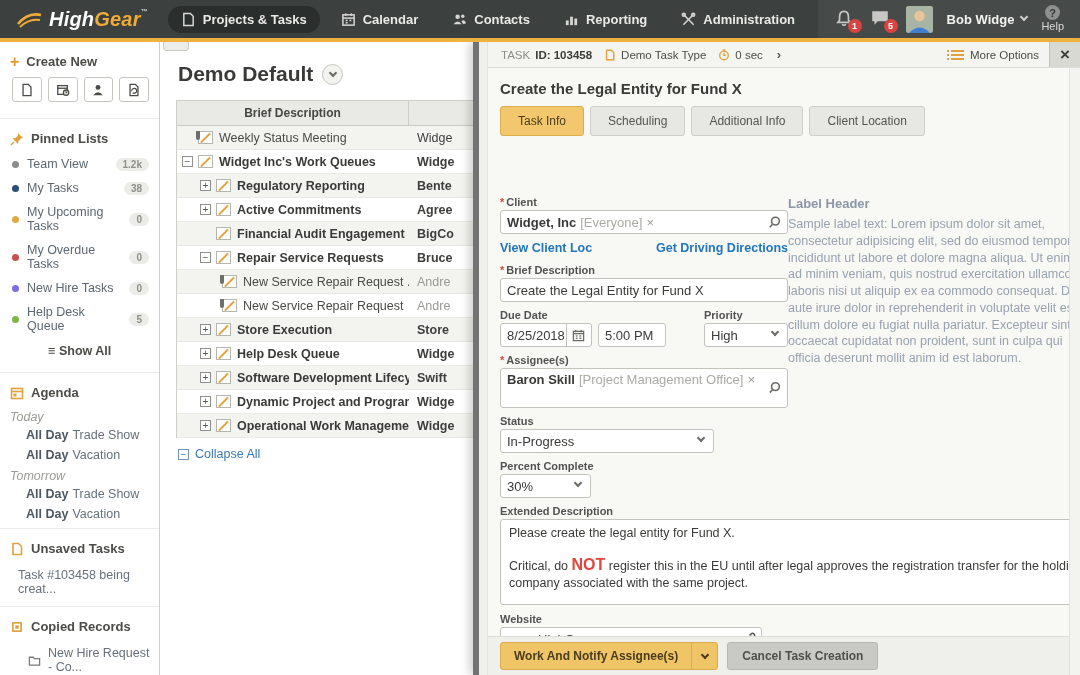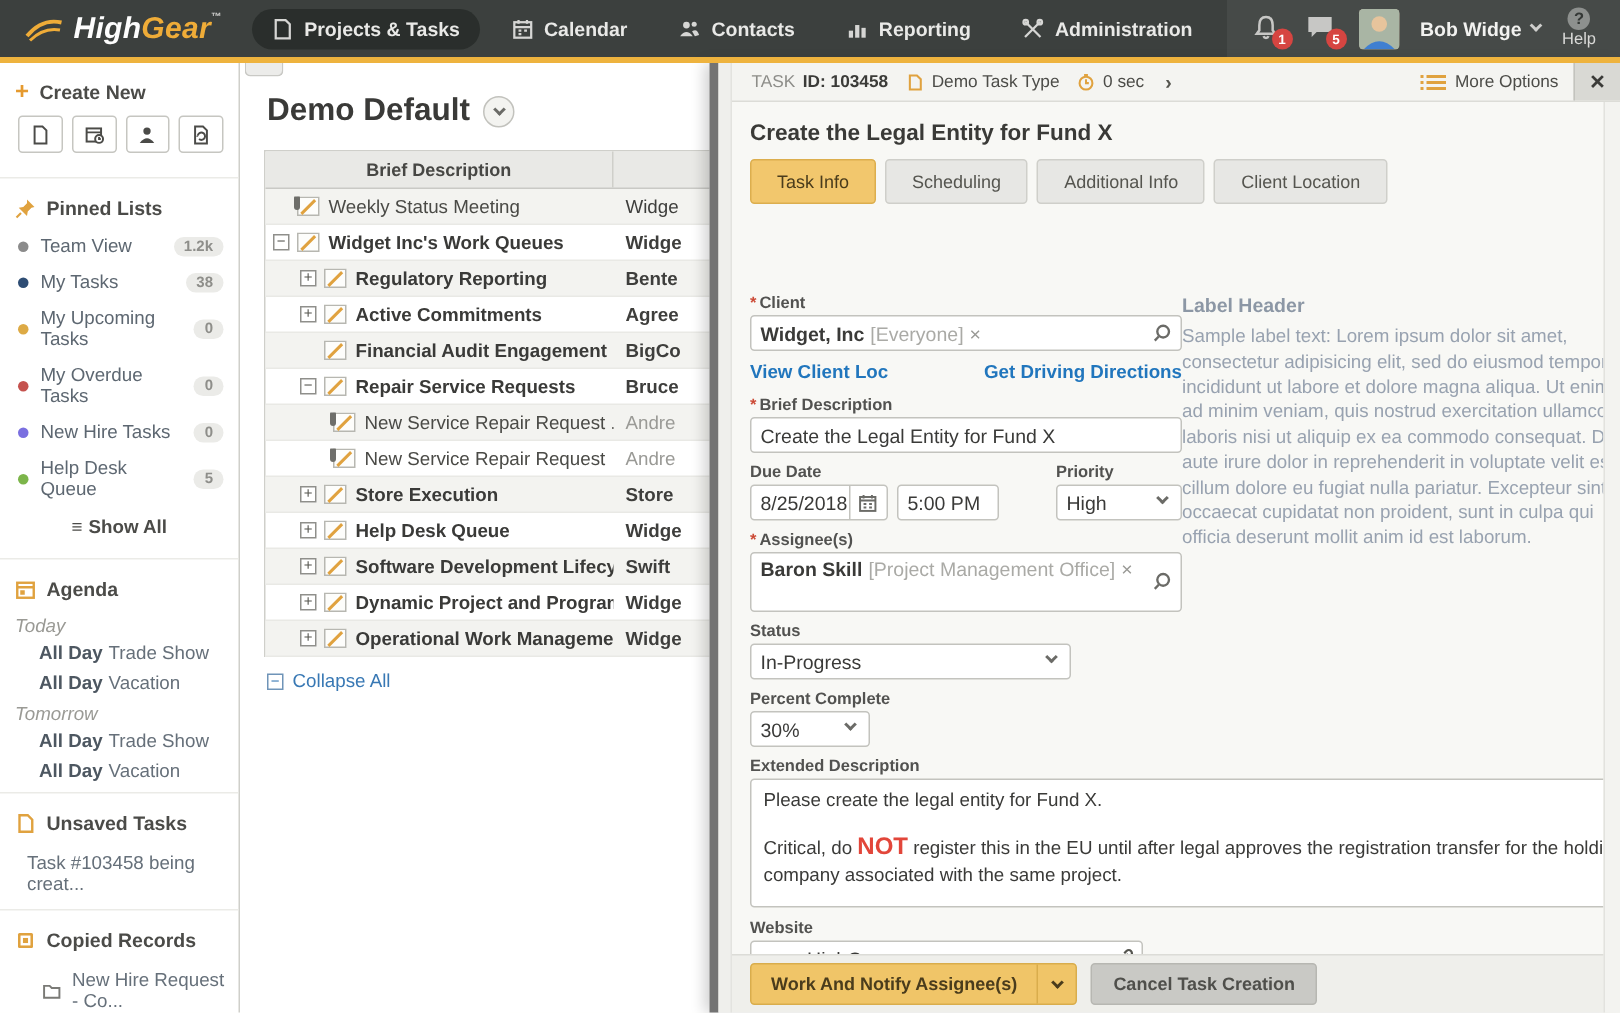--- a/index.html
+++ b/index.html
@@ -613,21 +613,21 @@
               <line x1="4.8" y1="9.5" x2="2" y2="12.5"></line>
             </svg>
           </span>
       </div>
       <div class="flabel">Status</div>
       <div class="sel" style="width:214px;">
         <span>In-Progress</span>
         <i class="chv"></i>
       </div>
       <div class="flabel">Percent Complete</div>
-      <div class="sel" style="width:80px;">
+      <div class="sel" style="width:91px;">
         <span>30%</span>
         <i class="chv"></i>
       </div>
     </div>
 
     <div class="rightcol">
       <div class="lh-title">Label Header</div>
       <div class="lh-text">Sample label text: Lorem ipsum dolor sit amet, consectetur adipisicing elit, sed do eiusmod tempor incididunt ut labore et dolore magna aliqua. Ut enim ad minim veniam, quis nostrud exercitation ullamco laboris nisi ut aliquip ex ea commodo consequat. Duis aute irure dolor in reprehenderit in voluptate velit esse cillum dolore eu fugiat nulla pariatur. Excepteur sint occaecat cupidatat non proident, sunt in culpa qui officia deserunt mollit anim id est laborum.</div>
     </div>
 

